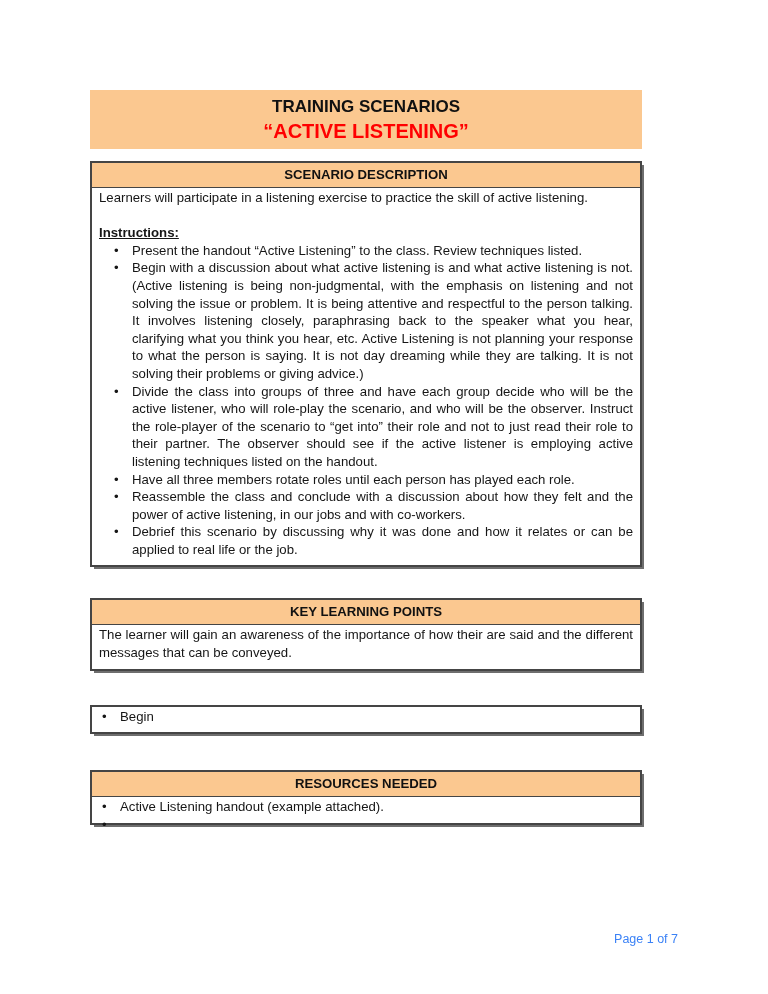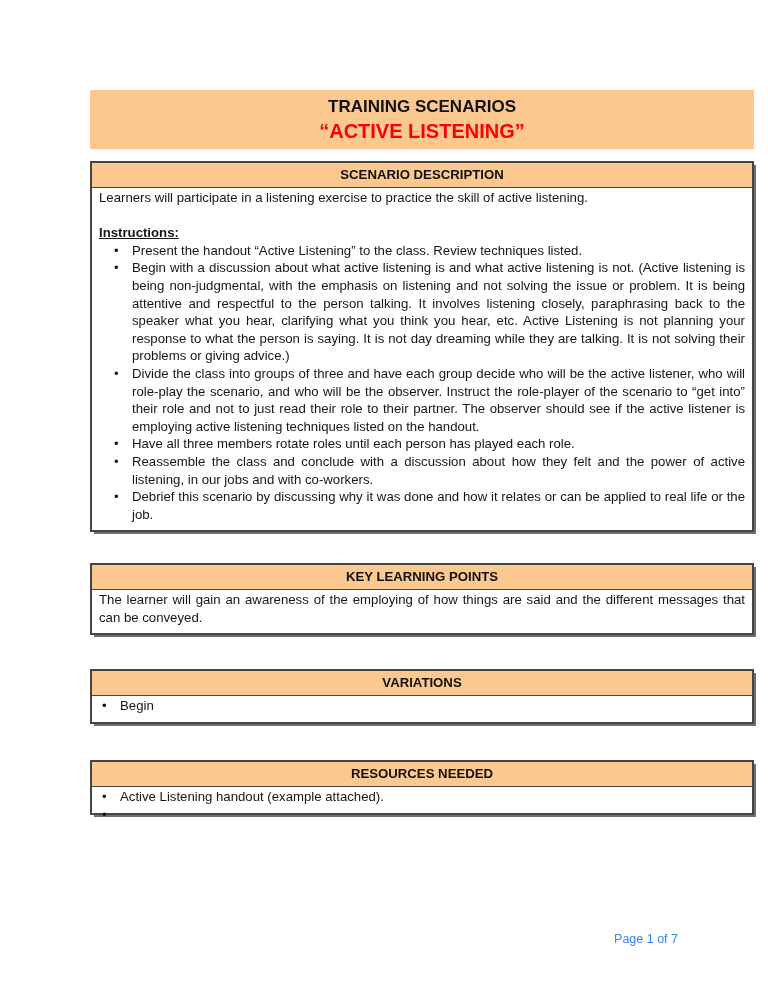--- a/index.html
+++ b/index.html
@@ -9,21 +9,21 @@
     background: #ffffff;
     position: relative;
     font-family: "Liberation Sans", "DejaVu Sans", sans-serif;
     color: #161616;
     overflow: hidden;
   }
   .content {
     position: absolute;
     left: 90px;
     top: 0;
-    width: 664px;
+    width: 552px;
   }
   
   .title-banner {
     margin-top: 90px;
     background: #fbc890;
     text-align: center;
     padding: 5px 0 6px 0;
   }
   .title-line1 {
     font-size: 17px;
@@ -111,26 +111,25 @@
         <li><span class="marker">•</span><span>Have all three members rotate roles until each person has played each role.</span></li>
         <li><span class="marker">•</span><span>Reassemble the class and conclude with a discussion about how they felt and the power of active listening, in our jobs and with co-workers.</span></li>
         <li><span class="marker">•</span><span>Debrief this scenario by discussing why it was done and how it relates or can be applied to real life or the job.</span></li>
       </ul>
     </div>
   </div>
 
   <div class="section sec-key">
     <div class="section-header">KEY LEARNING POINTS</div>
     <div class="section-body">
-      <p class="justified">The learner will gain an awareness of the employing of how things are said and the different messages that can be conveyed.</p>
+      <p class="justified">The learner will gain an awareness of the importance of how their are said and the different messages that can be conveyed.</p>
     </div>
   </div>
 
   <div class="section sec-variations">
-    <div class="section-header">VARIATIONS</div>
     <div class="section-body">
       <ul class="bullets shallow">
         <li><span class="marker">•</span><span>Begin</span></li>
       </ul>
     </div>
   </div>
 
   <div class="section sec-resources">
     <div class="section-header">RESOURCES NEEDED</div>
     <div class="section-body">

